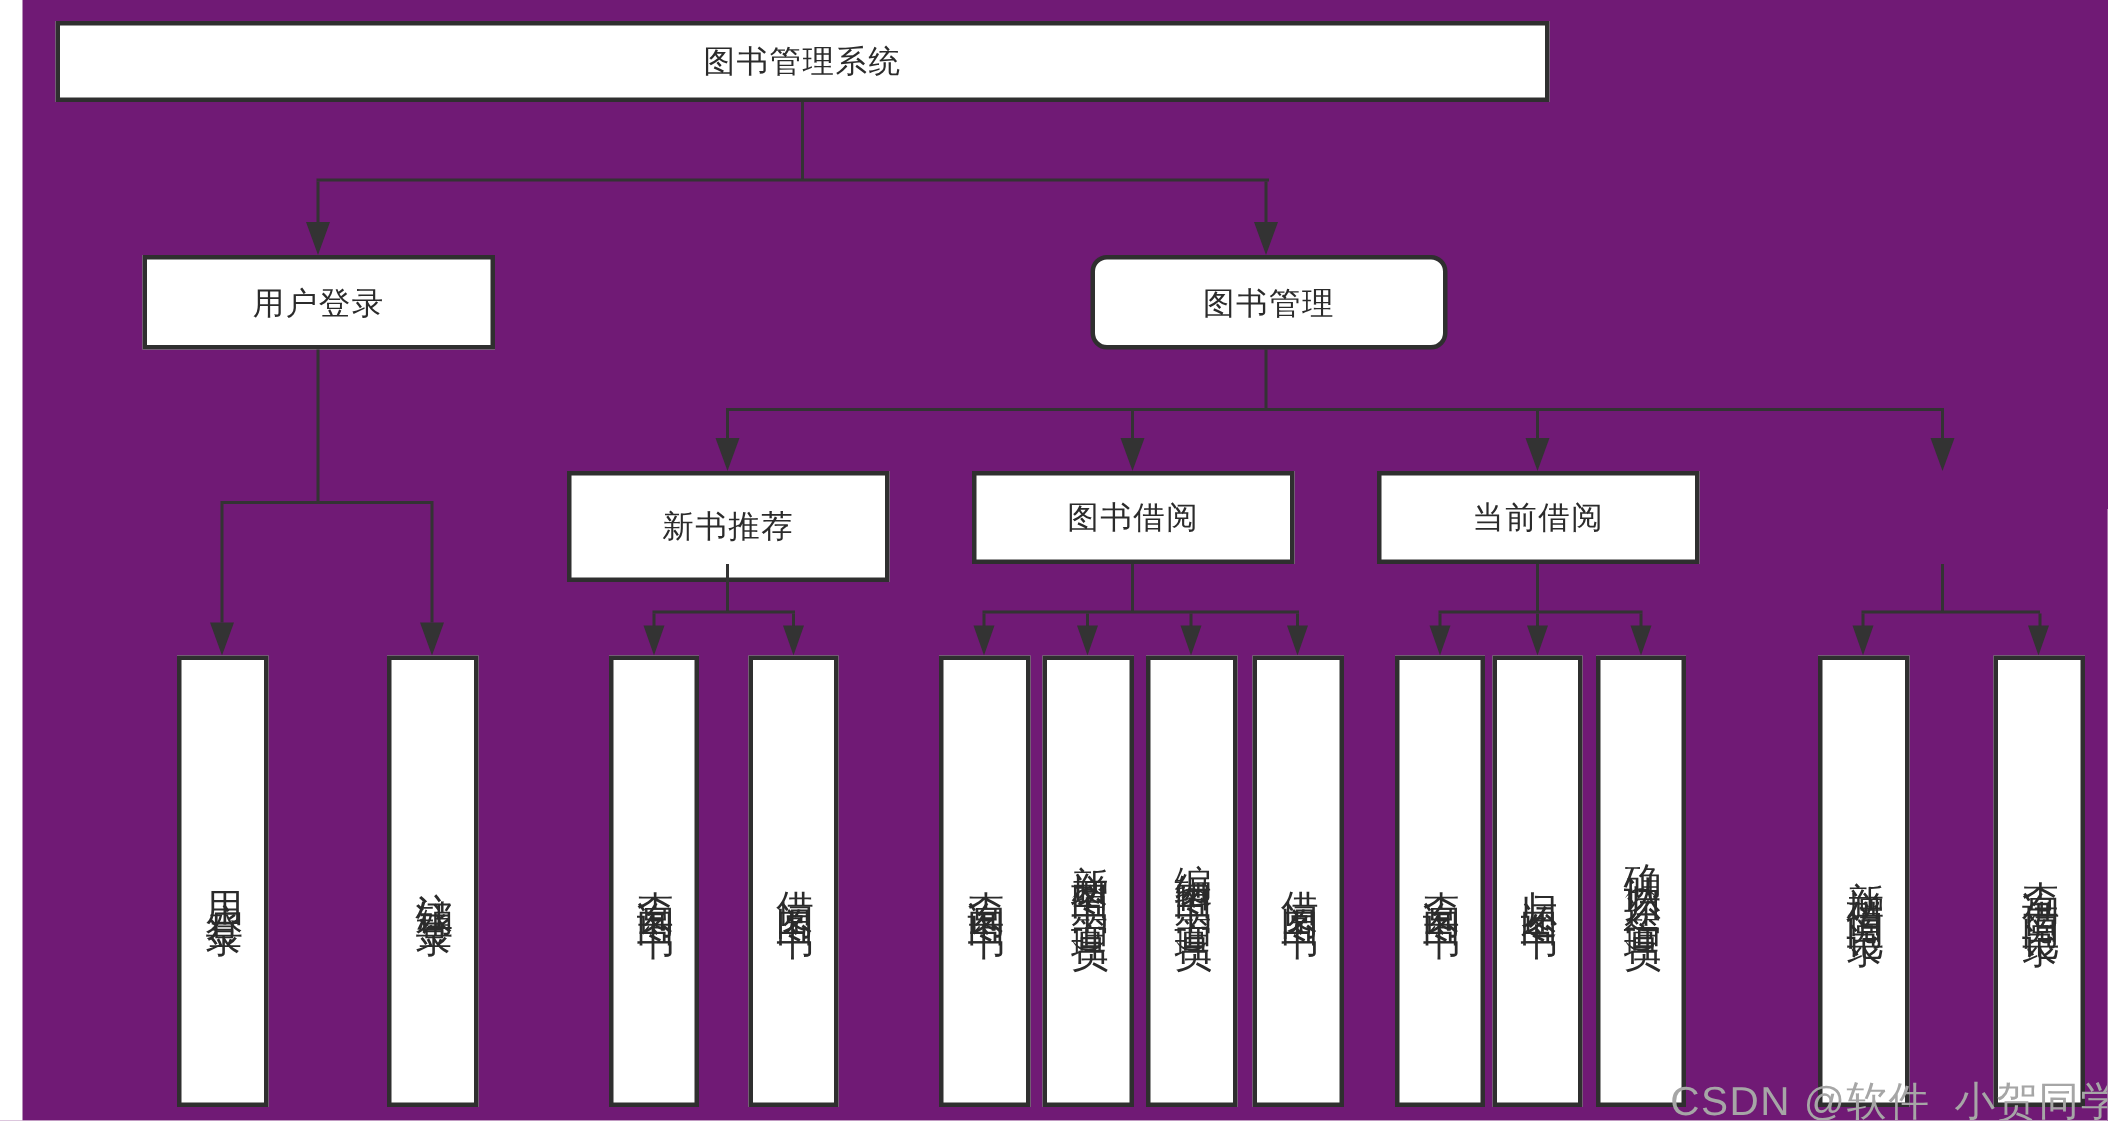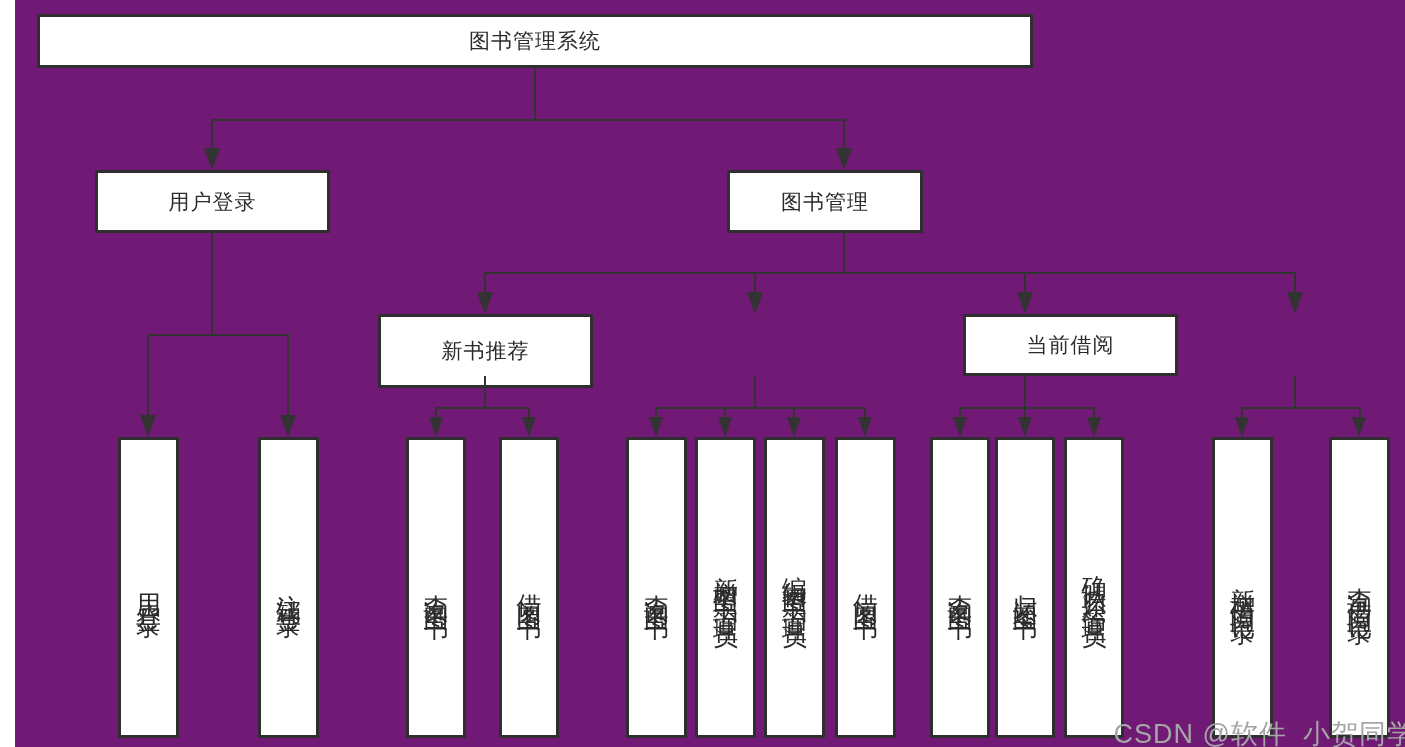--- a/index.html
+++ b/index.html
@@ -43,21 +43,21 @@
   <div class="line" style="left:519px;top:68px;width:2px;height:52px;"></div>
   <div class="line" style="left:196px;top:119px;width:635px;height:2px;"></div>
   <div class="line" style="left:196px;top:121px;width:2px;height:29px;"></div>
   <div class="arrow" style="left:189px;top:148px;"></div>
   <div class="line" style="left:828px;top:121px;width:2px;height:29px;"></div>
   <div class="arrow" style="left:821px;top:148px;"></div>
 
   <div class="box h" style="left:80px;top:170px;width:235px;height:63px;">
     <span>用户登录</span>
   </div>
-  <div class="box h" style="left:712px;top:170px;width:196px;height:63px;">
+  <div class="box h" style="left:712px;top:170px;width:238px;height:63px;border-radius:11px;">
     <span>图书管理</span>
   </div>
 
   <div class="line" style="left:196px;top:233px;width:2px;height:102px;"></div>
   <div class="line" style="left:132px;top:334px;width:142px;height:2px;"></div>
   <div class="line" style="left:132px;top:336px;width:2px;height:79px;"></div>
   <div class="arrow" style="left:125px;top:415px;"></div>
   <div class="line" style="left:272px;top:336px;width:2px;height:79px;"></div>
   <div class="arrow" style="left:265px;top:415px;"></div>
 
@@ -68,21 +68,24 @@
   <div class="line" style="left:739px;top:274px;width:2px;height:20px;"></div>
   <div class="arrow" style="left:732px;top:292px;"></div>
   <div class="line" style="left:1009px;top:274px;width:2px;height:20px;"></div>
   <div class="arrow" style="left:1002px;top:292px;"></div>
   <div class="line" style="left:1279px;top:274px;width:2px;height:20px;"></div>
   <div class="arrow" style="left:1272px;top:292px;"></div>
 
   <div class="box h" style="left:363px;top:314px;width:215px;height:74px;">
     <span>新书推荐</span>
   </div>
-  <div class="box h" style="left:948px;top:314px;width:215px;height:62px;">
+  <div class="box h" style="left:633px;top:314px;width:215px;height:62px;">
+    <span>图书借阅</span>
+  </div>
+  <div class="box h" style="left:903px;top:314px;width:215px;height:62px;">
     <span>当前借阅</span>
   </div>
 
   <div class="line" style="left:469px;top:376px;width:2px;height:32px;"></div>
   <div class="line" style="left:739px;top:376px;width:2px;height:32px;"></div>
   <div class="line" style="left:1009px;top:376px;width:2px;height:32px;"></div>
   <div class="line" style="left:1279px;top:376px;width:2px;height:32px;"></div>
 
   <div class="line" style="left:420px;top:407px;width:95px;height:2px;"></div>
   <div class="line" style="left:640px;top:407px;width:211px;height:2px;"></div>

